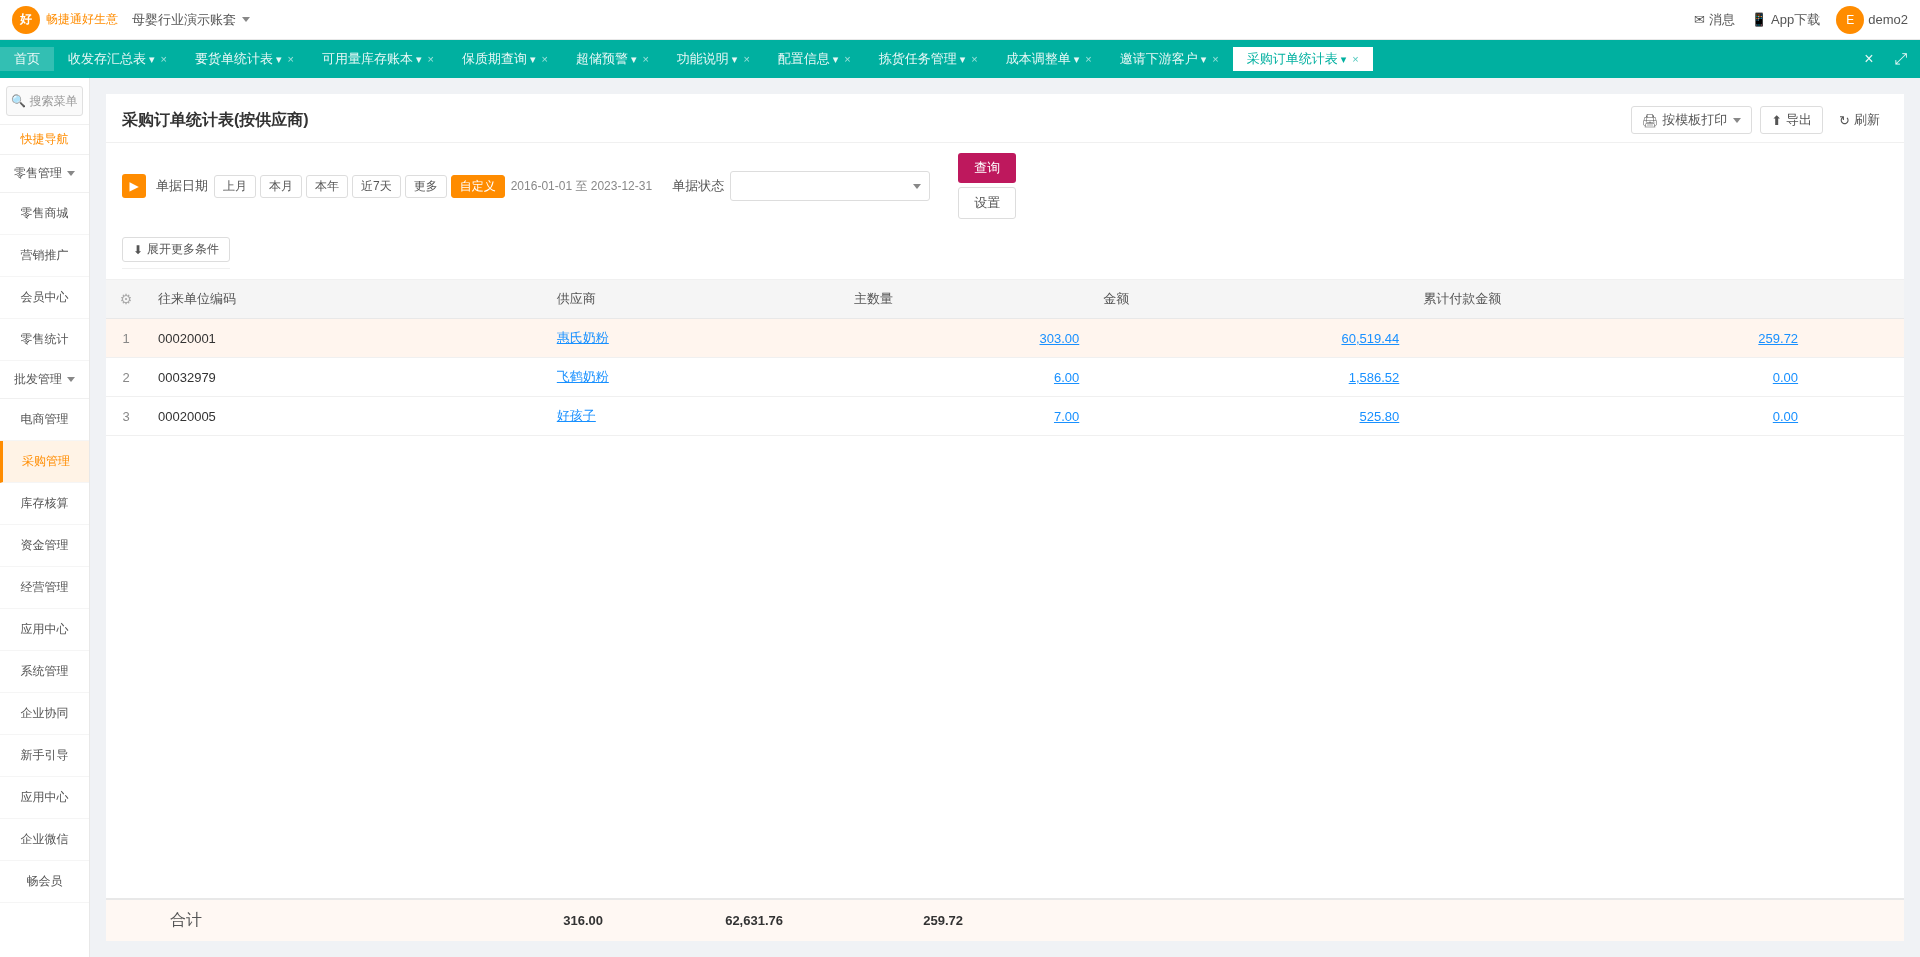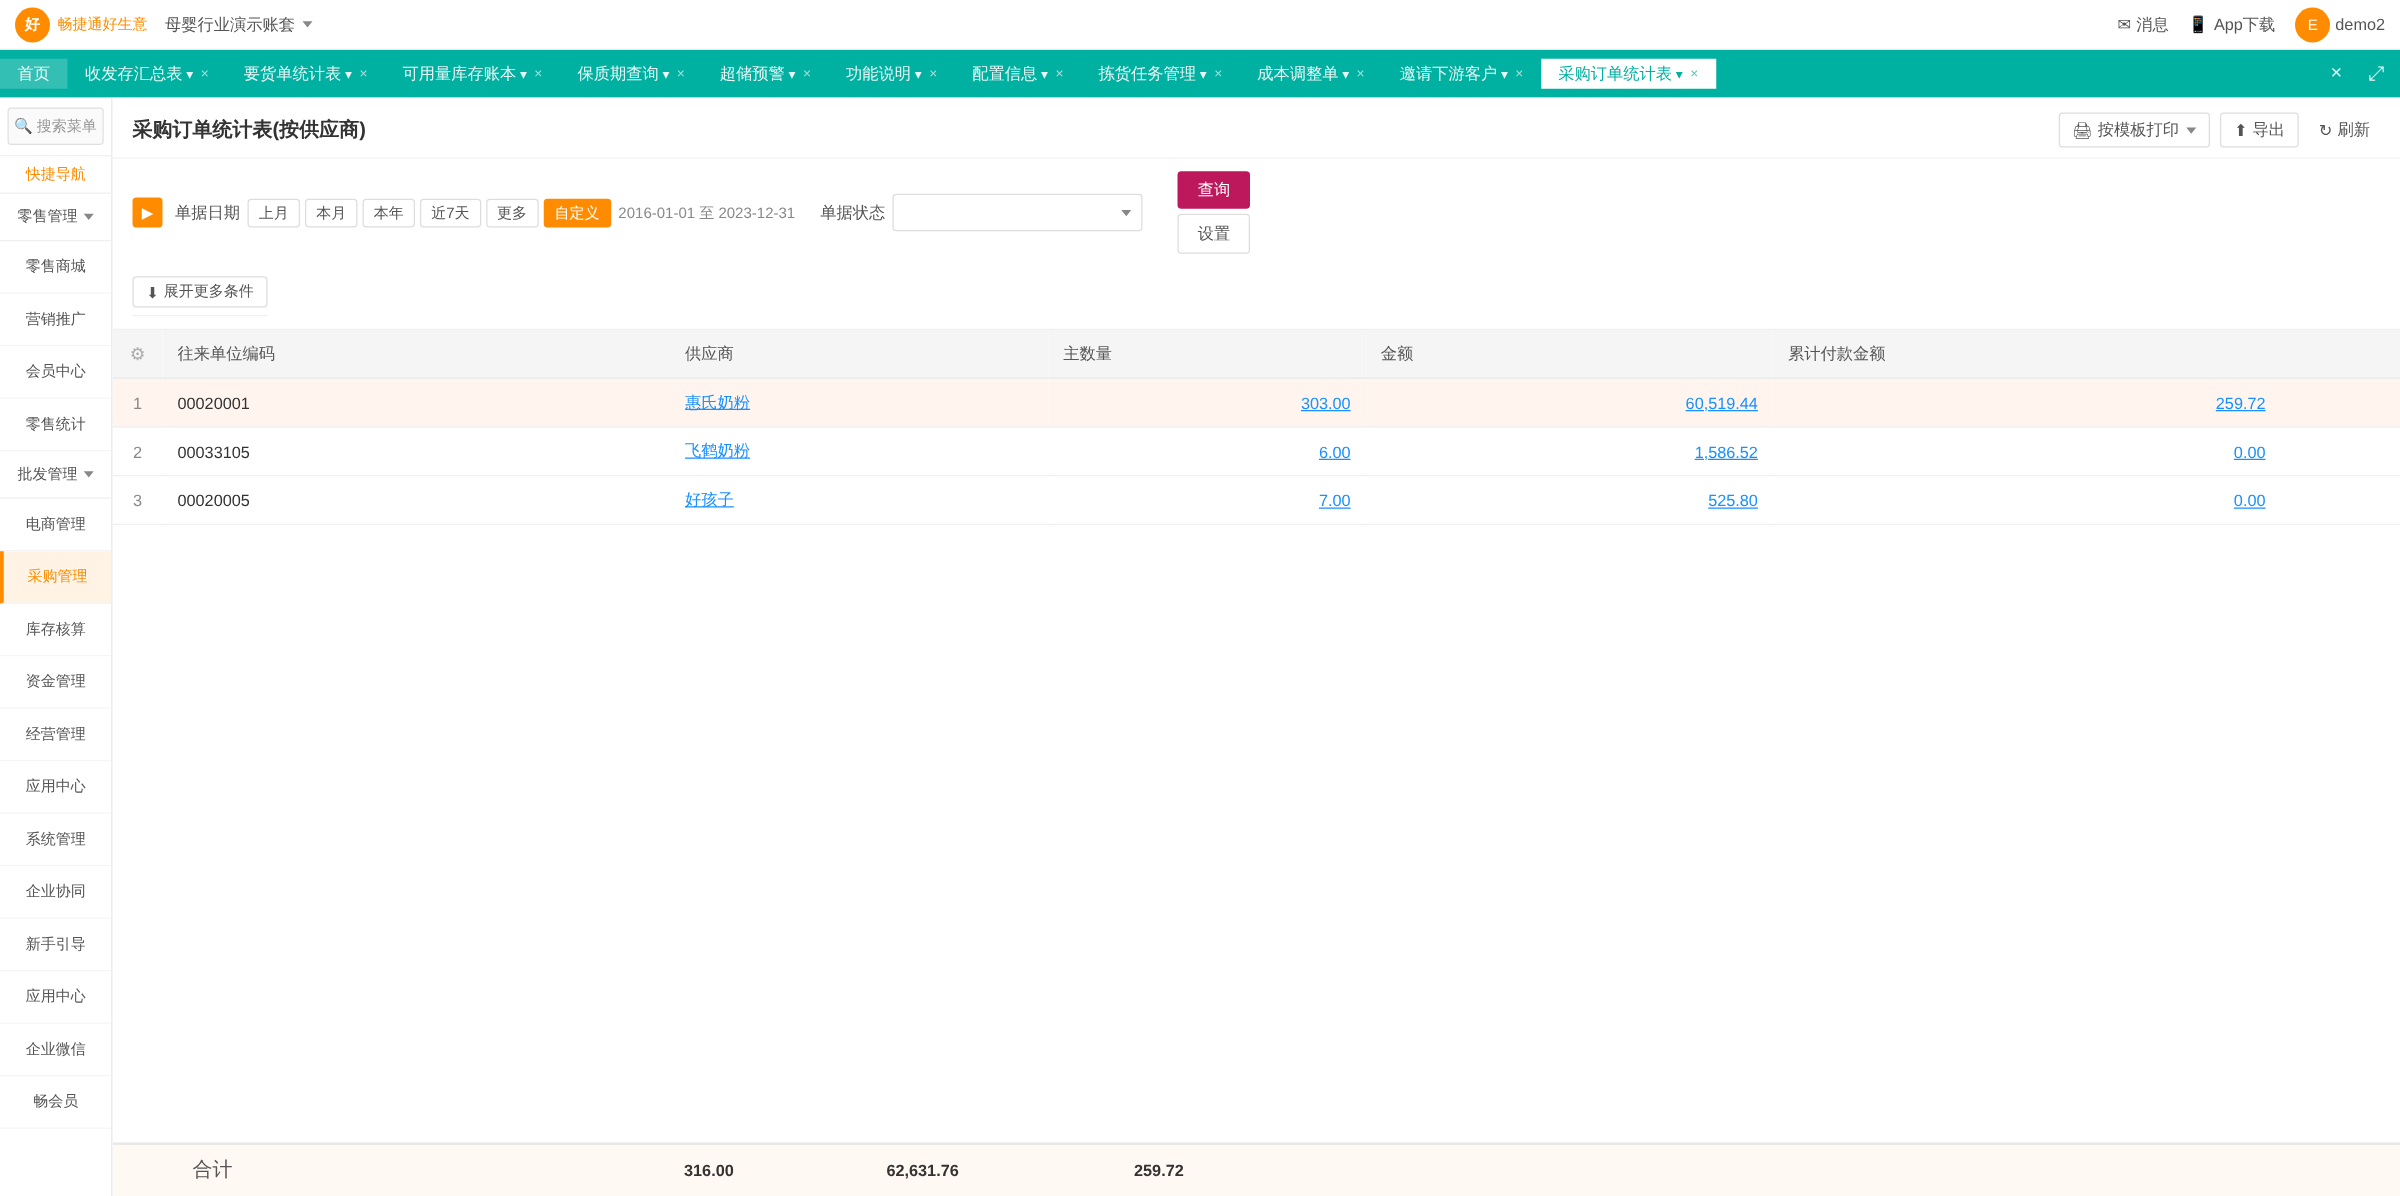--- a/index.html
+++ b/index.html
@@ -36,21 +36,21 @@
     .sidebar-search-btn { width: 100%; height: 30px; border: 1px solid #e0e0e0; border-radius: 3px; background: #fafafa; color: #999; font-size: 12px; cursor: pointer; display: flex; align-items: center; justify-content: center; gap: 3px; }
     .sidebar-nav-btn { padding: 6px; border-bottom: 1px solid #f0f0f0; text-align: center; font-size: 12px; color: #ff8c00; cursor: pointer; }
     .sidebar-item { padding: 12px 6px; text-align: center; font-size: 12px; color: #555; cursor: pointer; border-bottom: 1px solid #f5f5f5; display: flex; flex-direction: column; align-items: center; gap: 4px; }
     .sidebar-item.active { background: #fff3e6; color: #ff8c00; border-left: 3px solid #ff8c00; }
     .sidebar-section { padding: 10px 6px 10px; text-align: center; font-size: 12px; color: #555; cursor: pointer; border-bottom: 1px solid #f0f0f0; display: flex; align-items: center; justify-content: center; gap: 3px; }
 
     
     .content { flex: 1; overflow: hidden; display: flex; flex-direction: column; background: #f0f2f5; }
 
     
-    .page-container { flex: 1; overflow: hidden; display: flex; flex-direction: column; background: #fff; margin: 0; }
+    .page-container { flex: 1; overflow: hidden; display: flex; flex-direction: column; background: #fff; margin: 16px; }
     .page-header { padding: 12px 16px 8px; display: flex; align-items: center; justify-content: space-between; background: #fff; border-bottom: 1px solid #f0f0f0; }
     .page-title { font-size: 16px; font-weight: bold; color: #333; }
     .page-header-actions { display: flex; align-items: center; gap: 8px; }
     .btn-print { display: flex; align-items: center; gap: 4px; border: 1px solid #ddd; border-radius: 3px; padding: 4px 10px; background: #fff; cursor: pointer; font-size: 13px; color: #555; }
     .btn-export { display: flex; align-items: center; gap: 4px; border: 1px solid #ddd; border-radius: 3px; padding: 4px 10px; background: #fff; cursor: pointer; font-size: 13px; color: #555; }
     .btn-refresh { display: flex; align-items: center; gap: 4px; border: none; background: none; cursor: pointer; font-size: 13px; color: #555; padding: 4px 8px; }
 
     
     .filter-bar { padding: 10px 16px; background: #fff; border-bottom: 1px solid #f0f0f0; display: flex; align-items: flex-start; gap: 12px; flex-wrap: wrap; }
     .filter-row { display: flex; align-items: center; gap: 10px; width: 100%; }
@@ -341,21 +341,21 @@
     <td>1</td>
     <td>00020001</td>
     <td><a>惠氏奶粉</a></td>
     <td><a class="link">303.00</a></td>
     <td><a class="link">60,519.44</a></td>
     <td><a class="link">259.72</a></td>
     <td></td>
   </tr>
               <tr>
     <td>2</td>
-    <td>00033105</td>
+    <td>00032979</td>
     <td><a>飞鹤奶粉</a></td>
     <td><a class="link">6.00</a></td>
     <td><a class="link">1,586.52</a></td>
     <td><a class="link">0.00</a></td>
     <td></td>
   </tr>
               <tr>
     <td>3</td>
     <td>00020005</td>
     <td><a>好孩子</a></td>

